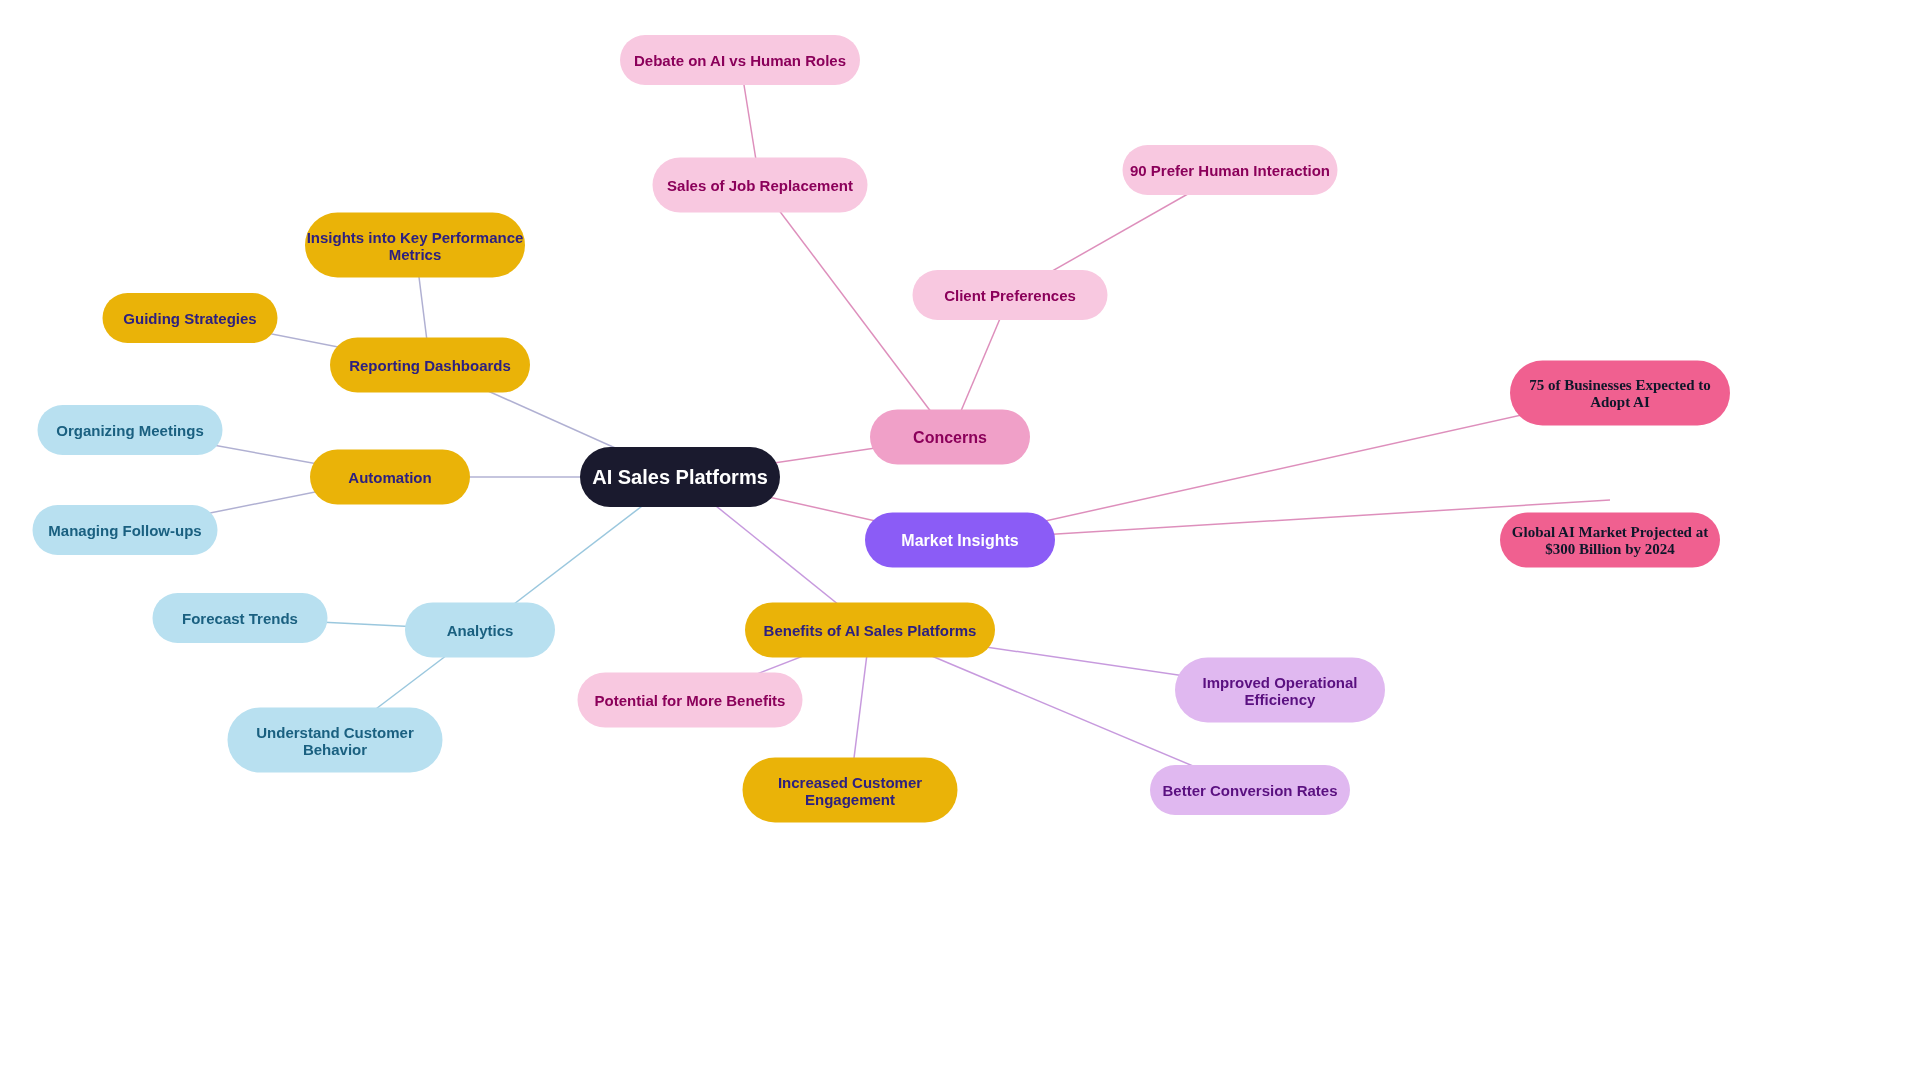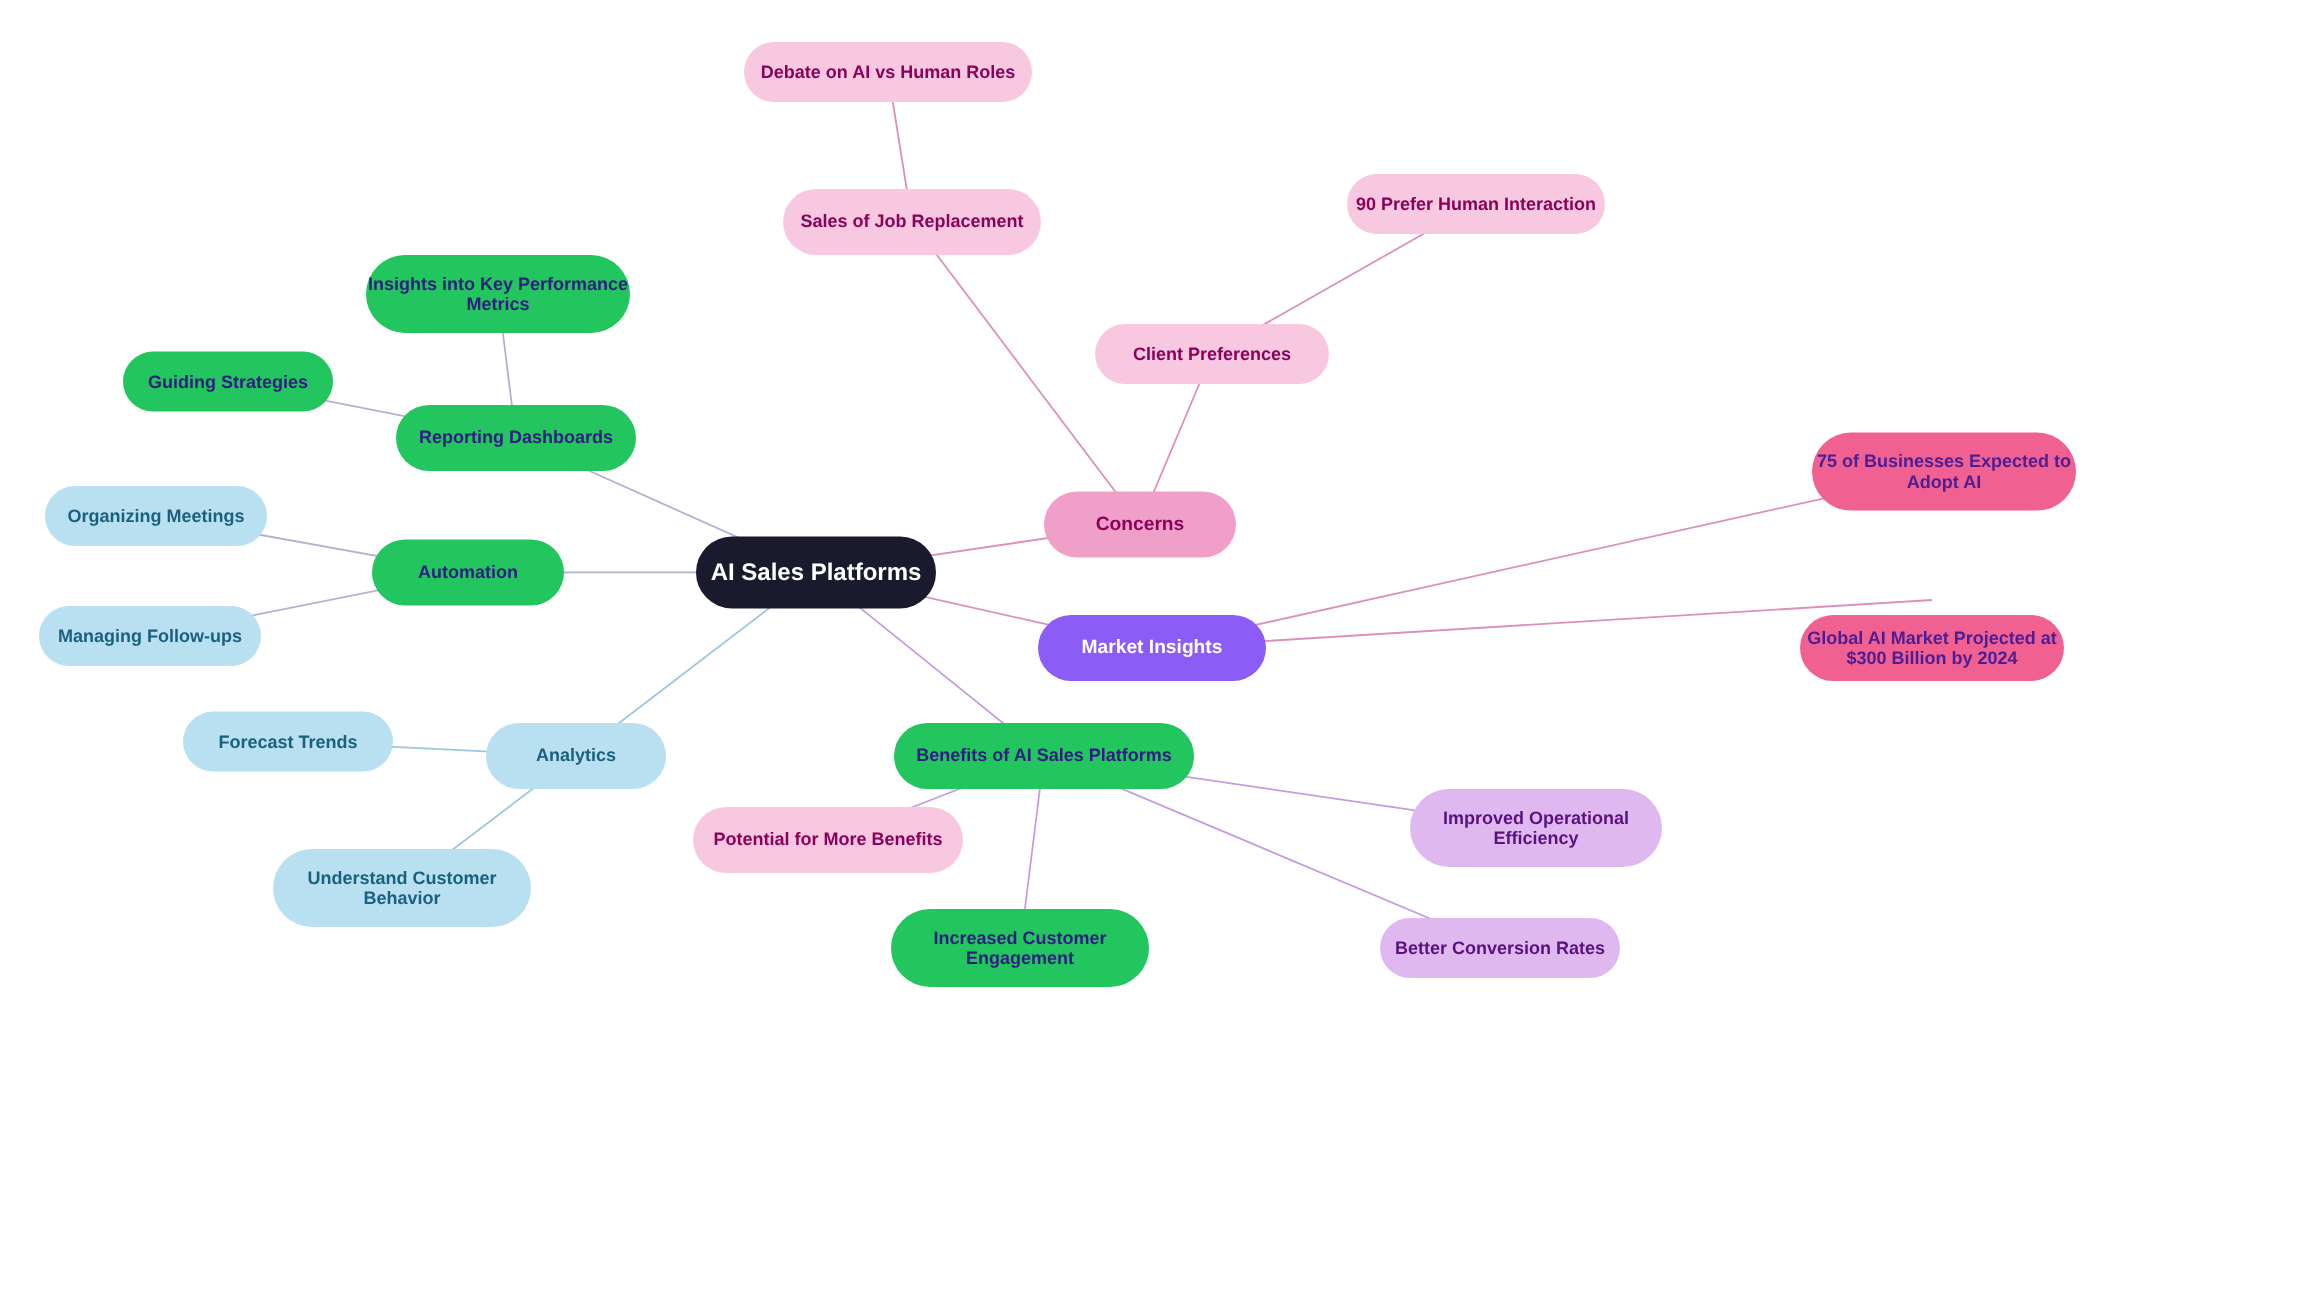--- a/index.html
+++ b/index.html
@@ -38,21 +38,21 @@
     .node-center {
       background: #1a1a2e;
       color: #ffffff;
       font-size: 20px;
       width: 200px;
       height: 60px;
       border-radius: 35px;
     }
     
     .node-purple {
-      background: #22c55e;
+      background: #eab308;
       color: #2d2080;
       font-size: 15px;
     }
     
     .node-blue {
       background: #b8e0f0;
       color: #1a6080;
       font-size: 15px;
     }
     
@@ -64,22 +64,23 @@
     
     .node-pink-light {
       background: #f8c8e0;
       color: #8b005a;
       font-size: 15px;
       text-align: center;
     }
     
     .node-pink-hot {
       background: #f06090;
-      color: #4c1d95;
+      color: #0f172a;
       font-size: 15px;
+      font-family: Liberation Serif, serif;
     }
     
     .node-lavender {
       background: #e0b8f0;
       color: #5a1080;
       font-size: 15px;
     }
     
     .node-pink-bright {
       background: #8b5cf6;

